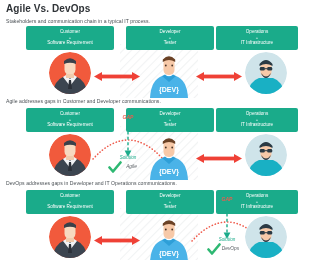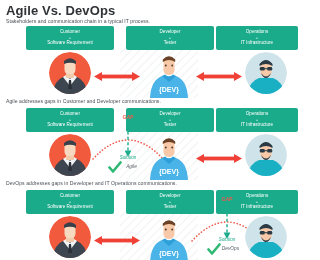--- a/index.html
+++ b/index.html
@@ -19,21 +19,21 @@
     position: relative;
     width: 300px;
     height: 260px;
     background: #ffffff;
     overflow: hidden;
   }
   .title {
     position: absolute;
     left: 6px;
     top: 3px;
-    font-size: 13px;
+    font-size: 10px;
     font-weight: bold;
     color: #2f3337;
     letter-spacing: 0.1px;
   }
   .section-caption {
     position: absolute;
     left: 6px;
     font-size: 5.1px;
     color: #4a5055;
     letter-spacing: 0.05px;

